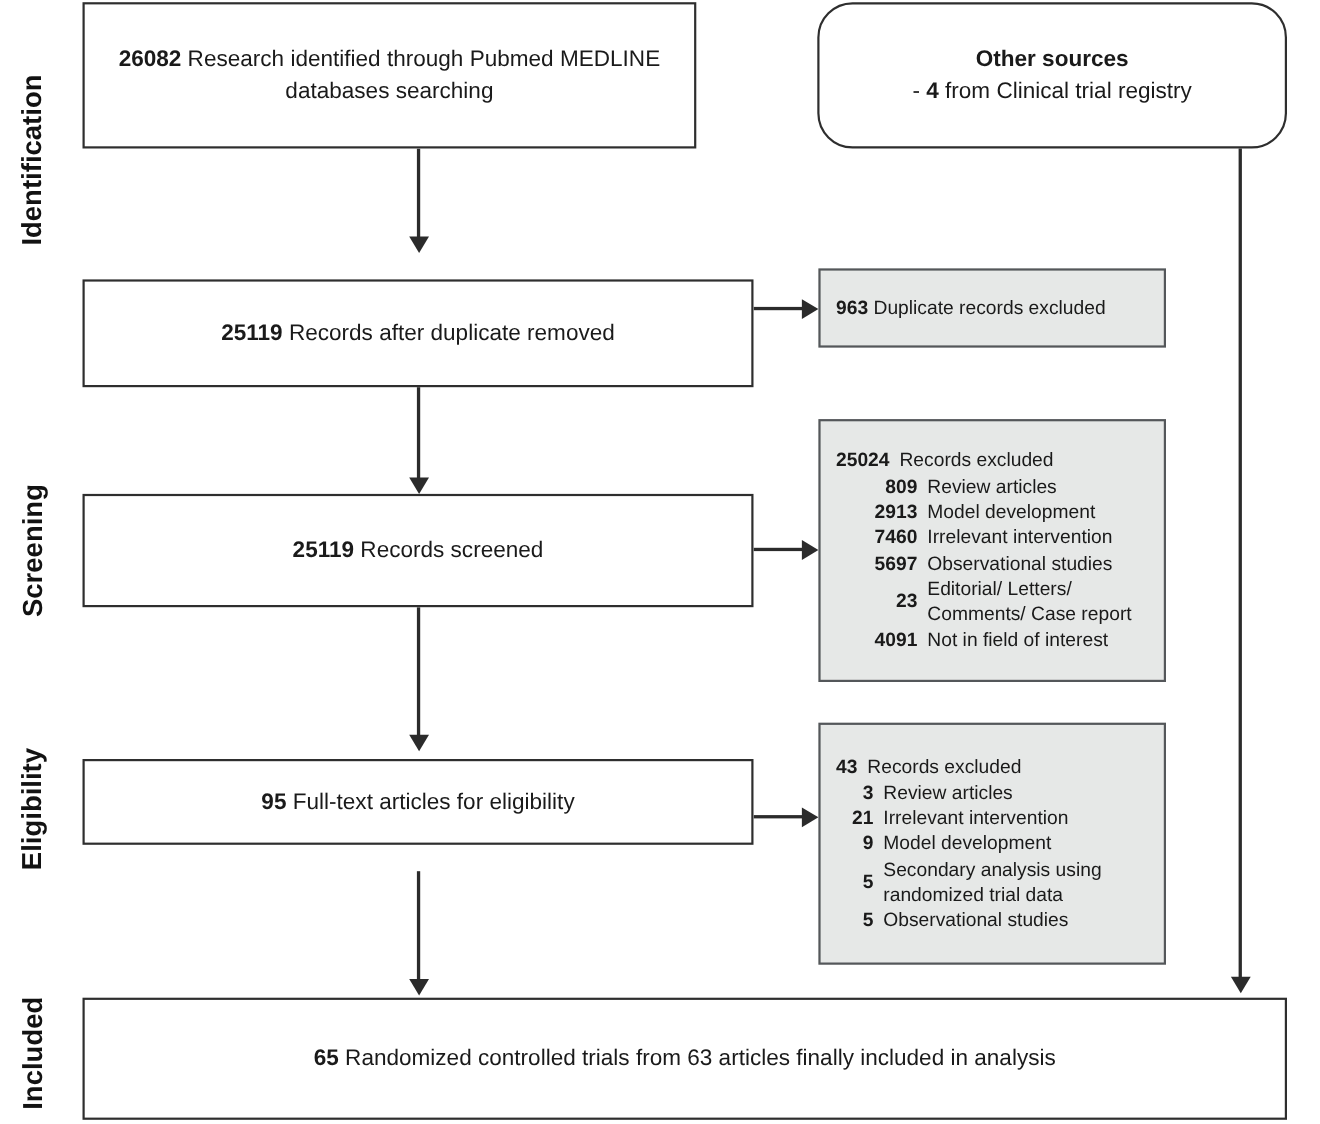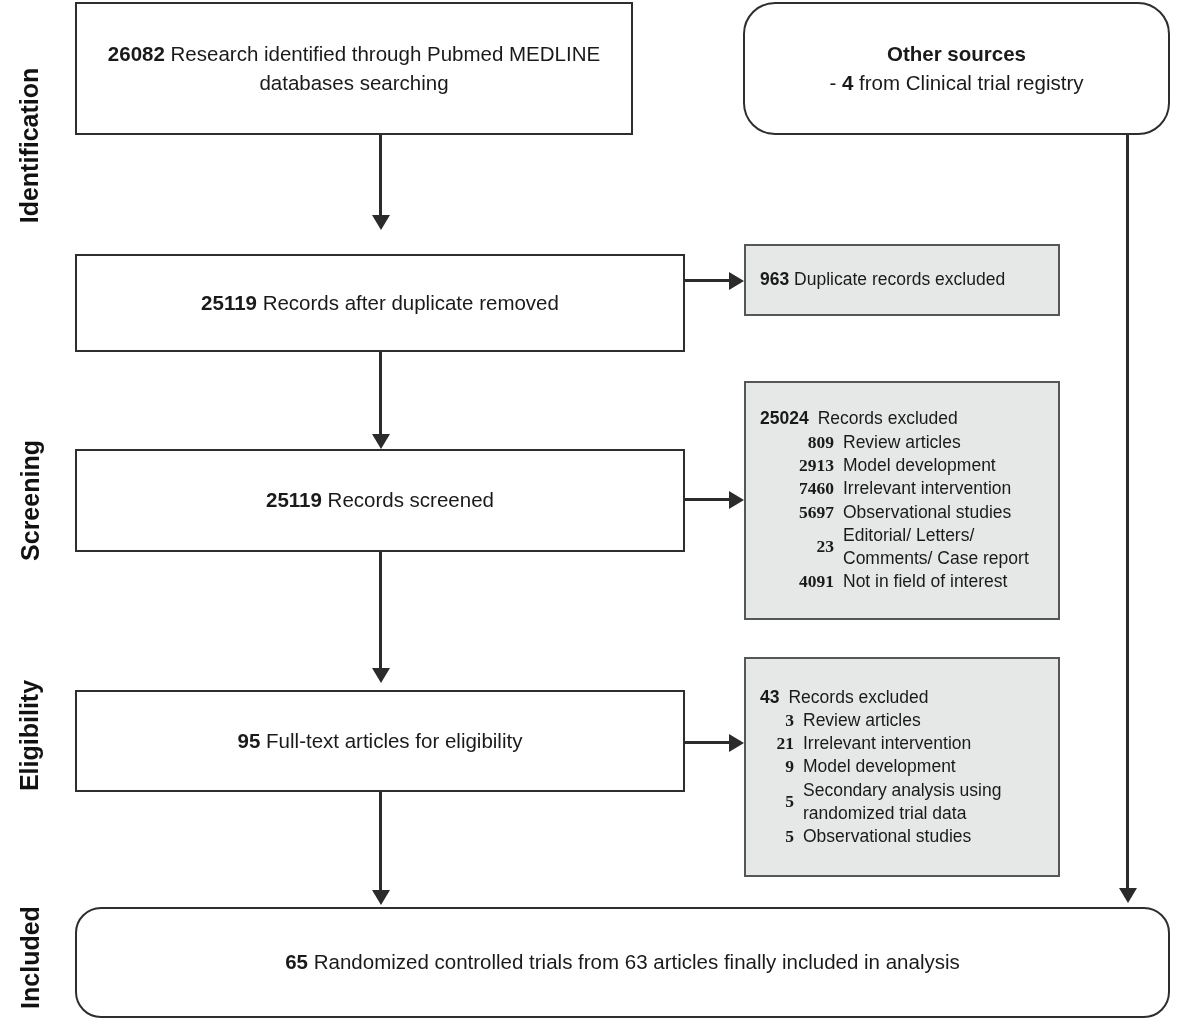--- a/index.html
+++ b/index.html
@@ -64,21 +64,20 @@
     line-height: 1.33;
   }
   .box.grey .inner { padding: 0 10px 0 14px; }
   b { font-weight: bold; }
   .exc-row { display: flex; align-items: center; }
   .exc-num {
     width: 74px;
     text-align: right;
     font-weight: bold;
     flex: 0 0 auto;
-    font-family: Liberation Serif, serif;
   }
   .exc-txt { padding-left: 9px; }
   .exc-wrap { display: block; }
   .exc-num-sm { width: 34px; }
 
   
   .vline, .hline {
     position: absolute;
     background: #2b2b2b;
   }
@@ -204,21 +203,21 @@
         <span class="exc-num">23</span>
         <span class="exc-txt exc-wrap">Editorial/ Letters/ Comments/ Case report</span>
       </div>
       <div class="exc-row">
         <span class="exc-num">4091</span>
         <span class="exc-txt">Not in field of interest</span>
       </div>
     </div>
   </div>
 
-  <div class="box" style="left:75px; top:690px; width:610px; height:102px;align-items:center;">
+  <div class="box" style="left:75px; top:690px; width:610px; height:78px;align-items:center;">
     <div class="inner">
       <b>95</b>
       <span>Full-text articles for eligibility</span>
     </div>
   </div>
 
   <div class="box grey" style="left:744px; top:657px; width:316px; height:220px;">
     <div class="inner">
       <div class="exc-row">
         <b>43</b>
@@ -240,21 +239,21 @@
         <span class="exc-num exc-num-sm">5</span>
         <span class="exc-txt exc-wrap">Secondary analysis using randomized trial data</span>
       </div>
       <div class="exc-row">
         <span class="exc-num exc-num-sm">5</span>
         <span class="exc-txt">Observational studies</span>
       </div>
     </div>
   </div>
 
-  <div class="box" style="left:75px; top:907px; width:1095px; height:111px;border-radius:26px;">
+  <div class="box" style="left:75px; top:907px; width:1095px; height:111px;">
     <div class="inner">
       <div>
         <b>65</b><span> Randomized controlled trials from 63 articles finally included in analysis</span>
       </div>
     </div>
   </div>
 
 </div>
 
 </body></html>

